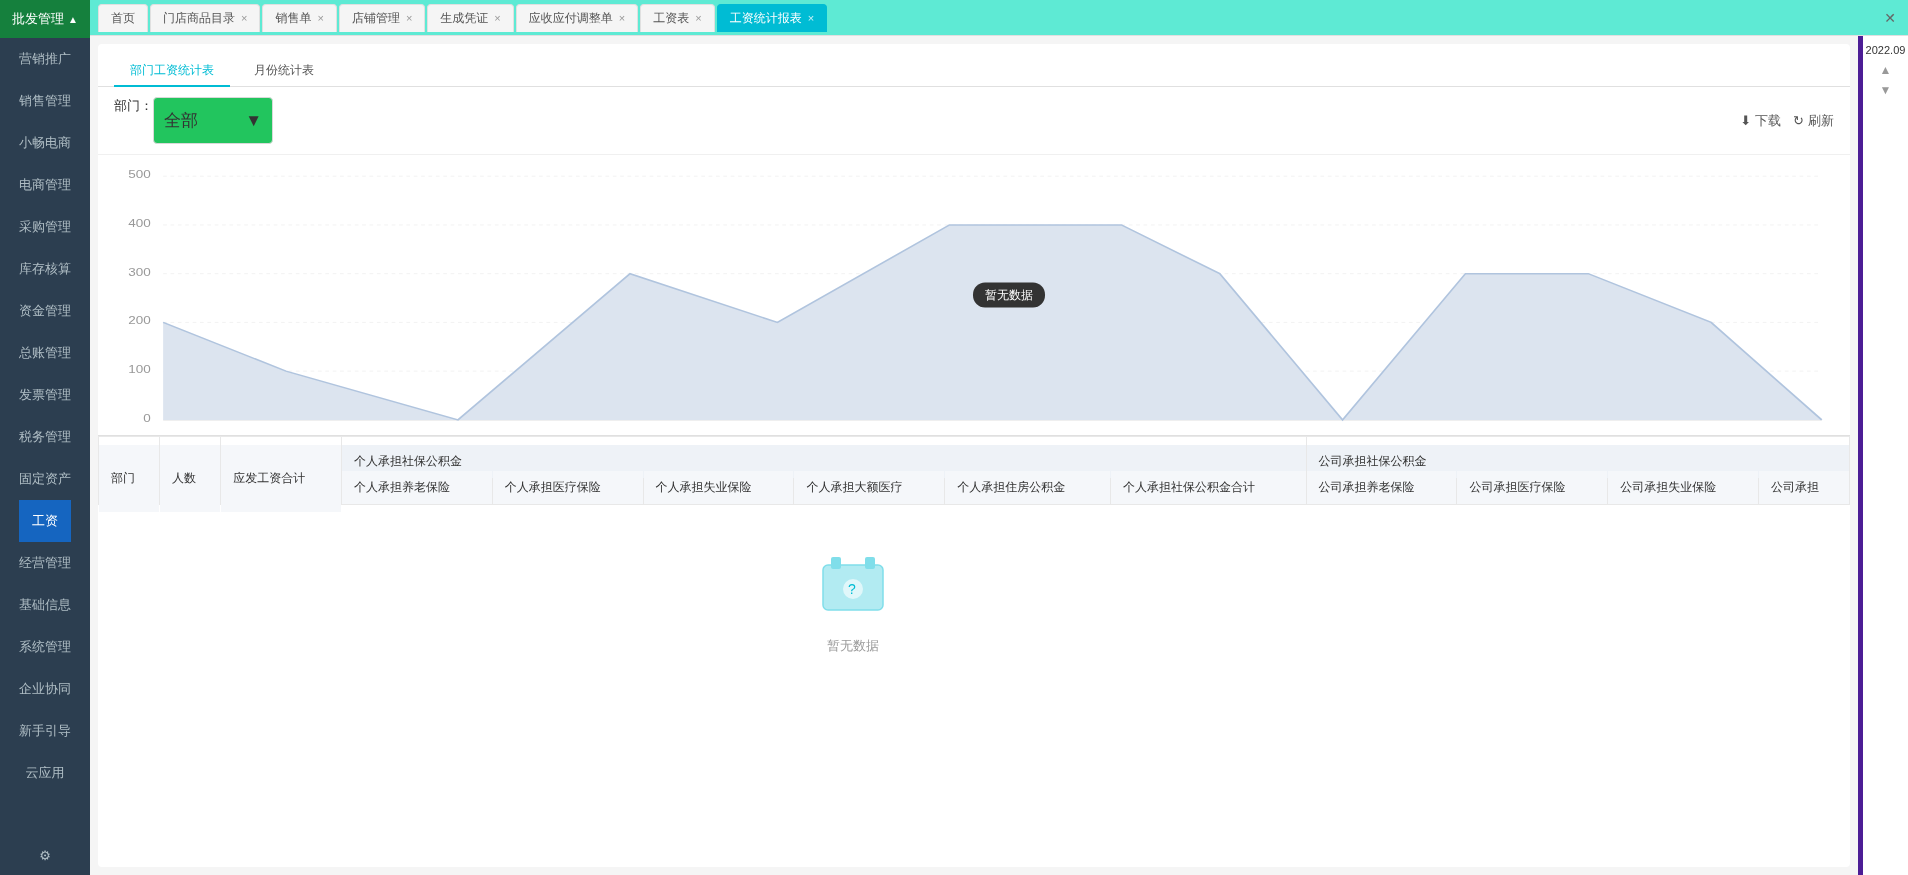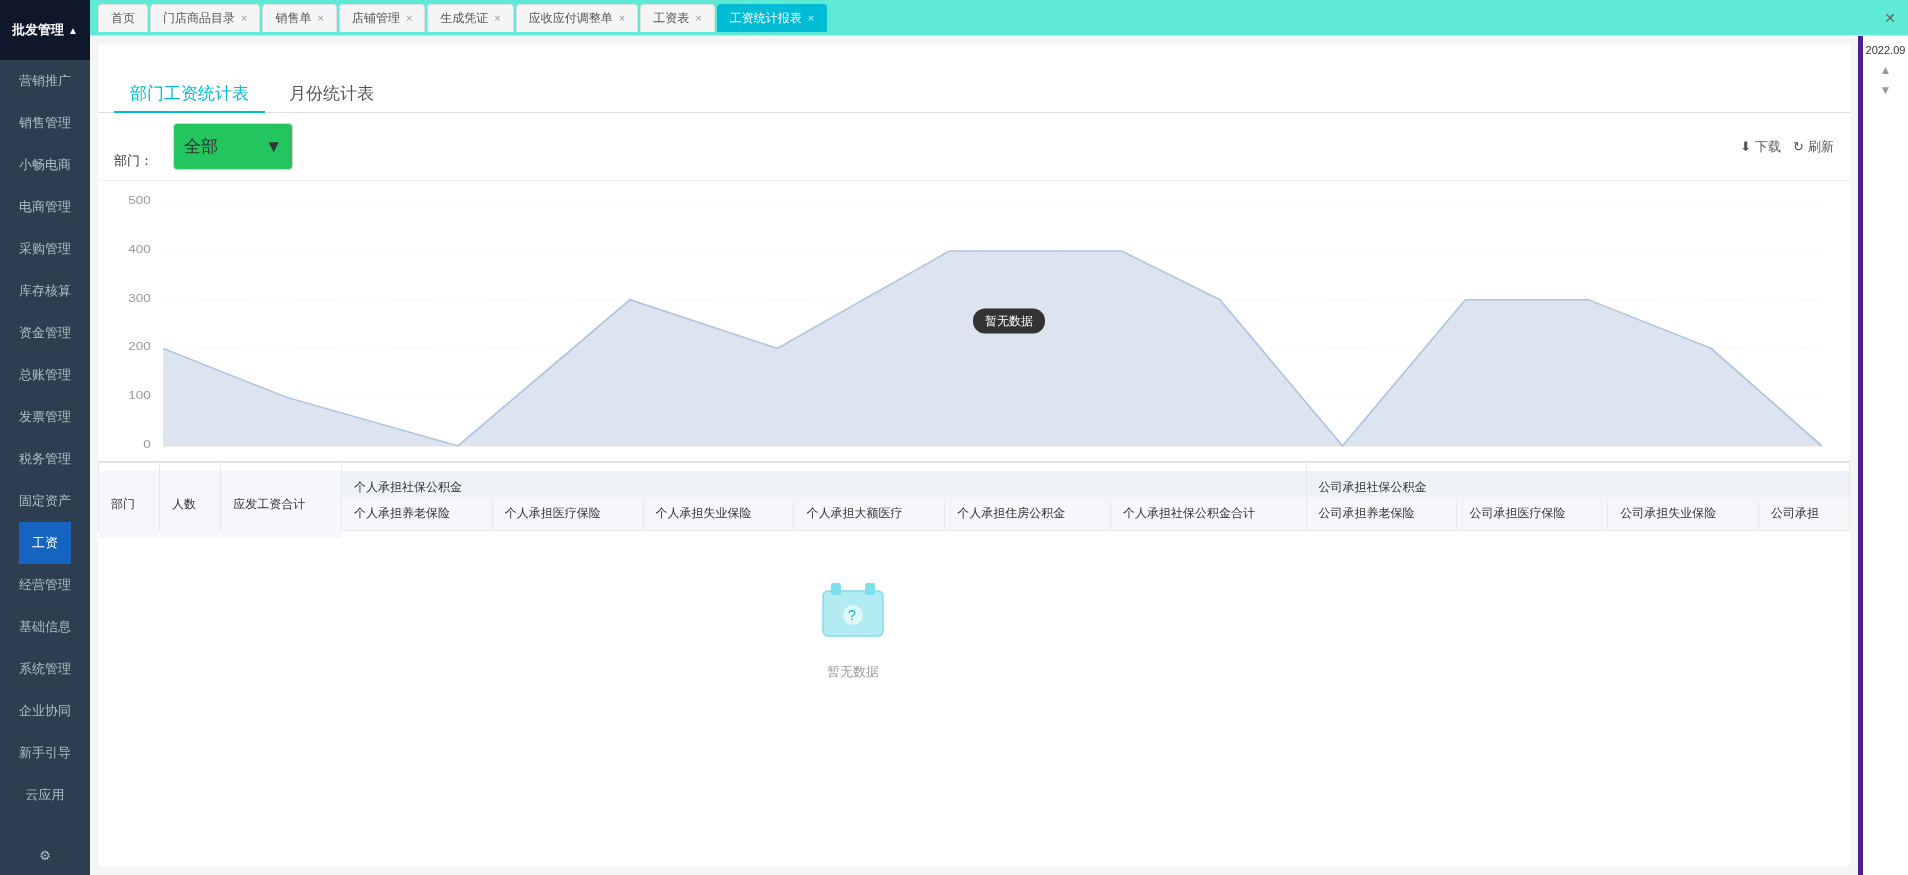--- a/index.html
+++ b/index.html
@@ -10,26 +10,26 @@
       width: 90px;
       background: #2c3e50;
       display: flex;
       flex-direction: column;
       align-items: center;
       height: 100%;
       flex-shrink: 0;
     }
     .sidebar-header {
       width: 100%;
-      background: #0f172a;
-      padding: 21px 0;
+      background: #15803d;
+      padding: 10px 0;
       text-align: center;
       color: #fff;
       font-size: 13px;
-      font-weight: bold;
+      font-weight: normal;
       display: flex;
       align-items: center;
       justify-content: center;
       gap: 4px;
       cursor: pointer;
     }
     .sidebar-header .arrow { font-size: 10px; }
     .sidebar-item {
       width: 100%;
       padding: 12px 0;
@@ -141,45 +141,44 @@
     
     .sub-tabs {
       display: flex;
       align-items: center;
       padding: 12px 16px 0;
       border-bottom: 1px solid #e0e0e0;
       gap: 8px;
     }
     .sub-tab {
       padding: 6px 16px;
-      font-size: 17px;
+      font-size: 12px;
       cursor: pointer;
       color: #555;
       border-bottom: 2px solid transparent;
       margin-bottom: -1px;
-      margin-top: 20px;
     }
     .sub-tab.active {
       color: #00bcd4;
       border-bottom: 2px solid #00bcd4;
       font-weight: 500;
     }
 
     
     .toolbar {
       display: flex;
       align-items: center;
       justify-content: space-between;
       padding: 10px 16px;
       border-bottom: 1px solid #f0f0f0;
     }
     .toolbar-left {
       display: flex;
-      align-items: flex-end;
-      gap: 20px;
+      align-items: flex-start;
+      gap: 0;
     }
     .toolbar-label {
       font-size: 13px;
       color: #333;
     }
     .select-box {
       display: flex;
       align-items: center;
       border: 1px solid #d9d9d9;
       border-radius: 4px;

